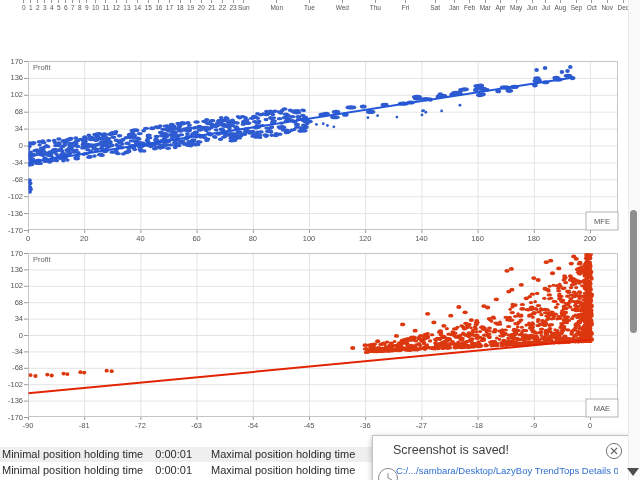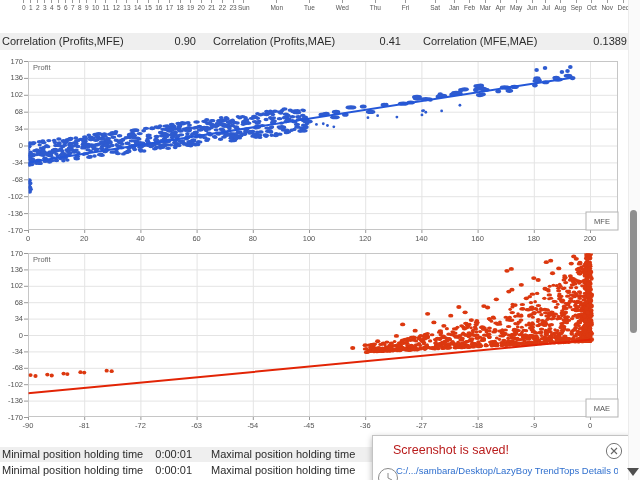--- a/index.html
+++ b/index.html
@@ -15,21 +15,21 @@
   .databar span{position:absolute;white-space:nowrap;}
   .corrbar{top:33px;height:17px;line-height:17px;background:#efefef;}
   .brow{height:15px;line-height:15px;}
   .brow.g{background:#efefef;}
   .val{text-align:right;}
   
   svg.chart{position:absolute;left:0;top:0;width:640px;height:480px;}
   
   .toast{position:absolute;left:372px;top:435px;width:257px;height:60px;background:#fff;
          border:1px solid #c3c3c3;box-shadow:0 2px 6px rgba(0,0,0,.28);z-index:5;}
-  .toast-title{position:absolute;left:20px;top:7px;font-size:12.5px;color:#b91c1c;text-align:center;}
+  .toast-title{position:absolute;left:20px;top:7px;font-size:12.5px;color:#404040;text-align:center;}
   .toast-close{position:absolute;right:7px;top:6px;width:18px;height:18px;cursor:pointer;}
   .toast-filerow{position:absolute;left:2px;top:29px;height:30px;}
   .file-ico{position:absolute;left:2px;top:2px;width:22px;height:22px;}
   .toast-link{position:absolute;left:21px;top:0px;font-size:9.5px;color:#2f6fce;white-space:nowrap;
               max-width:222px;overflow:hidden;text-decoration:none;cursor:pointer;}
   
   .sb-track{position:absolute;left:628px;top:0;width:12px;height:480px;background:#fafafa;
             border-left:1px solid #ececec;z-index:6;}
   .sb-thumb{position:absolute;left:630px;top:210px;width:7px;height:123px;background:#8f8f8f;
             border-radius:3.5px;z-index:7;}
@@ -214,28 +214,20 @@
       <span class="axl">
         <i></i>
         <em>Nov</em>
       </span>
       <span class="axl">
         <i></i>
         <em>Dec</em>
       </span>
     </div>
 
-  <div id="corrbar" class="databar corrbar">
-      <span style="left: 2px;">Correlation (Profits,MFE)</span>
-      <span class="val" style="left: 120px; width: 76px;">0.90</span>
-      <span style="left: 213px;">Correlation (Profits,MAE)</span>
-      <span class="val" style="left: 330px; width: 71px;">0.41</span>
-      <span style="left: 423px;">Correlation (MFE,MAE)</span>
-      <span class="val" style="left: 545px; width: 82px;">0.1389</span>
-    </div>
 
   <svg id="chart0" class="chart" viewBox="0 0 640 480">
       <rect x="28" y="61" width="590" height="169" fill="#ffffff"></rect>
       <g stroke="#e4e4e4" stroke-width="1">
         <line x1="28" x2="618" y1="78.4" y2="78.4"></line>
         <line x1="28" x2="618" y1="95.3" y2="95.3"></line>
         <line x1="28" x2="618" y1="112.2" y2="112.2"></line>
         <line x1="28" x2="618" y1="129.1" y2="129.1"></line>
         <line x1="28" x2="618" y1="146" y2="146"></line>
         <line x1="28" x2="618" y1="162.9" y2="162.9"></line>

